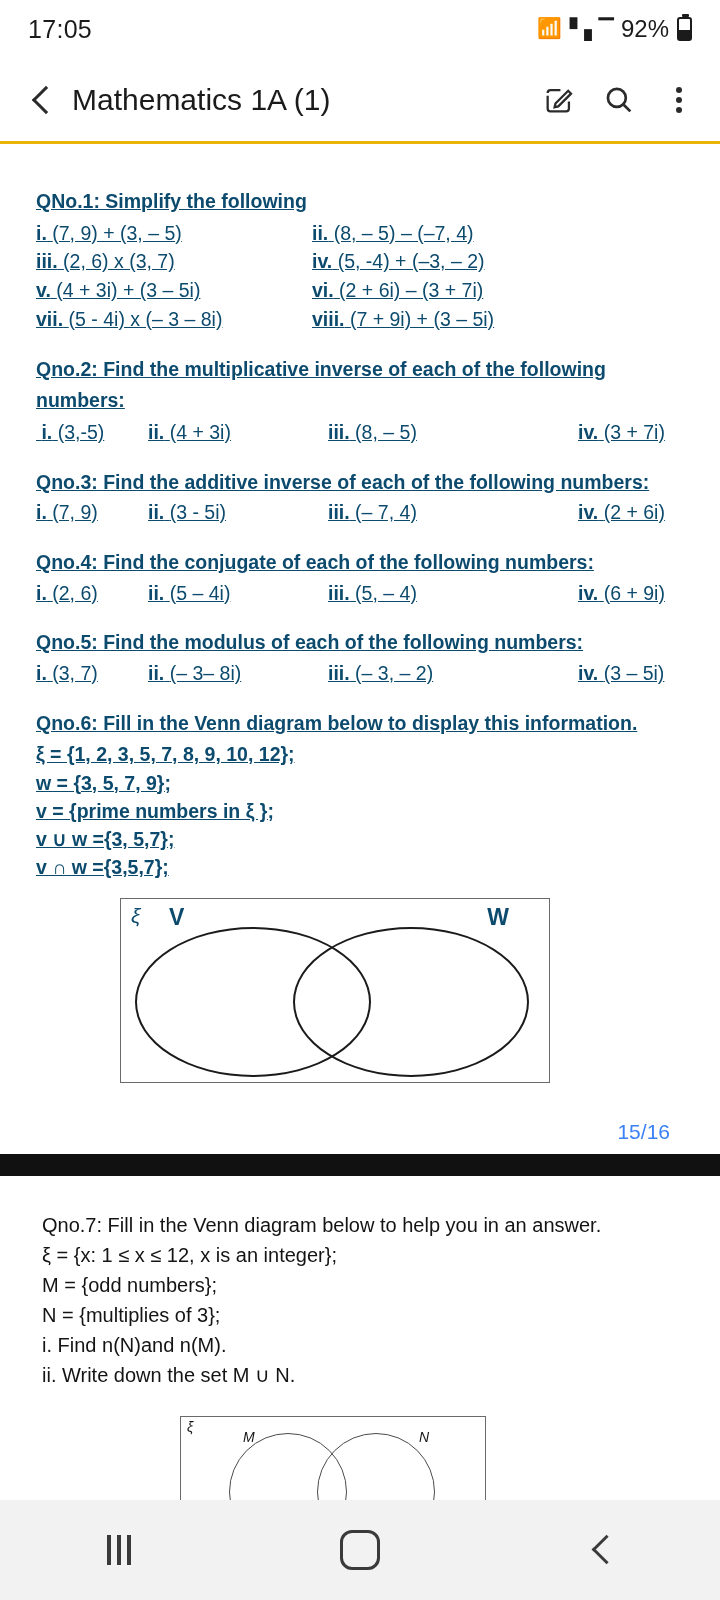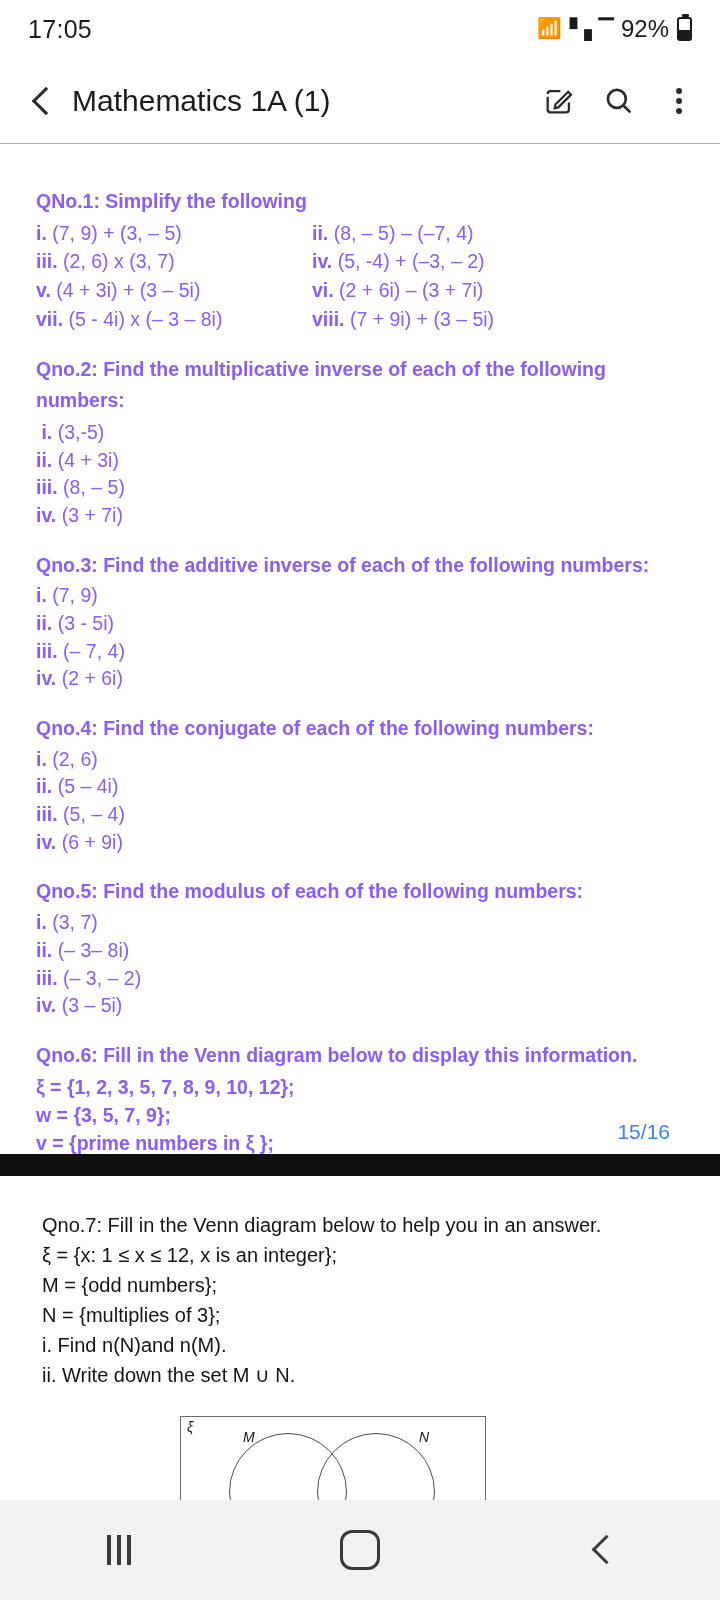--- a/index.html
+++ b/index.html
@@ -26,21 +26,21 @@
     position: relative; background: linear-gradient(to top, #1b1b1b 45%, #fff 45%);
   }
   .batt-ic:after {
     content: ""; position: absolute; top: -5px; left: 3px; width: 7px; height: 3px;
     background: #1b1b1b; border-radius: 1px;
   }
 
   
   .appbar {
     height: 86px; display: flex; align-items: center; padding: 0 24px;
-    background: #fff; border-bottom: 1px solid #eab308;
+    background: #fff; border-bottom: 3px solid #eab308;
   }
   .back-ic {
     width: 34px; height: 34px; flex: 0 0 auto; position: relative; margin-right: 14px;
   }
   .back-ic:before {
     content: ""; position: absolute; left: 12px; top: 7px;
     width: 17px; height: 17px; border-left: 3px solid #2b2b2b; border-bottom: 3px solid #2b2b2b;
     transform: rotate(45deg);
   }
   .app-title {
@@ -54,31 +54,31 @@
     display: block; width: 6px; height: 6px; border-radius: 50%; background: #2b2b2b;
     margin: 4px auto;
   }
   .edit-title-gap { width: 14px; }
 
   
   .doc {
     position: relative; background: #fff; padding: 0 0 0 0;
     height: 1010px; overflow: hidden;
   }
-  .page1 { padding: 44px 36px 1px 36px; font-size: 19.5px; color: #8b5cf6; line-height: 1.42; }
+  .page1 { padding: 44px 36px 1px 36px; font-size: 19.5px; color: #0c4a6e; line-height: 1.42; text-decoration: underline; }
   .q-block { margin-bottom: 22px; }
   .q-head { font-weight: bold; font-size: 19.5px; margin-bottom: 3px; }
   .row2 { display: flex; }
   .row2 > div { }
   .c1 { width: 276px; }
   .c2 { flex: 1; }
   .itm { margin: 1px 0; }
   .itm b { font-weight: bold; }
 
-  .row4 { display: flex; align-items: flex-start; flex-direction: column; }
+  .row4 { display: flex; align-items: center; }
   .row4 .a { width: 112px; }
   .row4 .b { width: 180px; }
   .row4 .c { width: 250px; }
   .row4 .d { flex: 1; text-align: left; }
 
   .set-line { font-weight: bold; font-size: 19.5px; line-height: 1.45; }
 
   
   .venn1-wrap { margin-top: 16px; padding-left: 84px; }
   .venn1 {

